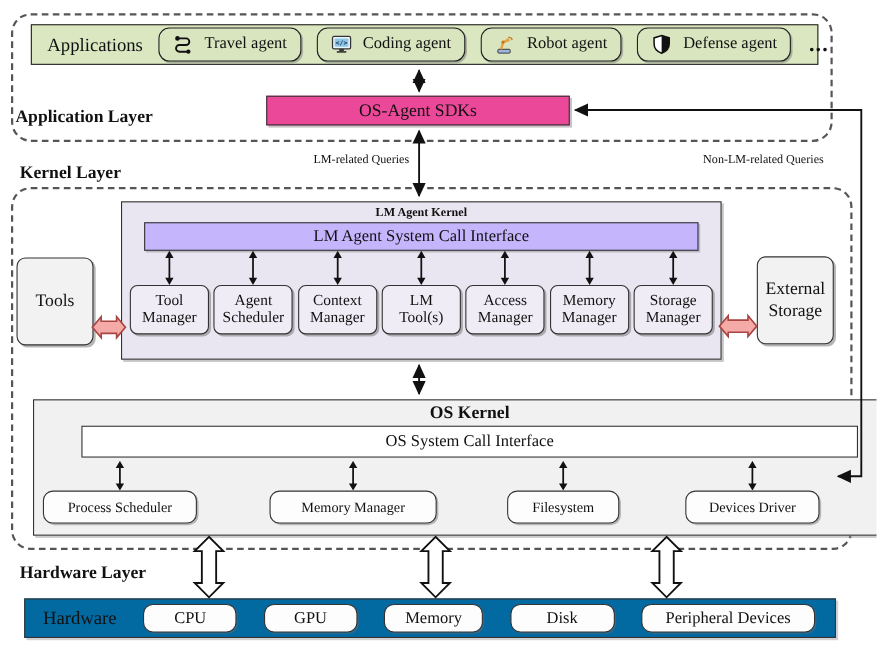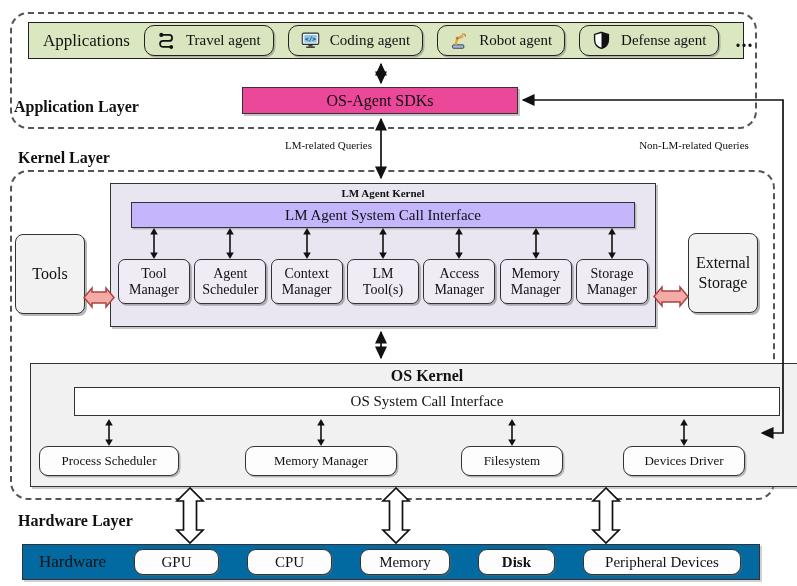--- a/index.html
+++ b/index.html
@@ -280,24 +280,24 @@
           <path d="M6 27 L2.2 20.5 H9.8 Z" fill="#111"></path>
         </svg>
       <div class="os-box">Devices Driver</div>
     </div>
   </div>
 
   <div class="abs layer-label" style="left:18px;top:512px;">Hardware Layer</div>
 
   <div class="abs hw-bar">
     <div class="hw-title">Hardware</div>
+    <div class="hw-box" style="width:85px;">CPU</div>
     <div class="hw-box" style="width:85px;">GPU</div>
-    <div class="hw-box" style="width:85px;">CPU</div>
     <div class="hw-box" style="width:90px;">Memory</div>
-    <div class="hw-box" style="width:77px;font-weight:bold;">Disk</div>
+    <div class="hw-box" style="width:95px;">Disk</div>
     <div class="hw-box" style="width:158px;">Peripheral Devices</div>
   </div>
 
   <svg class="overlay">
     <defs>
       <marker id="arr" viewBox="0 0 10 10" refX="8.5" refY="5" markerWidth="8" markerHeight="8" orient="auto-start-reverse">
         <path d="M0 0.6 L9.5 5 L0 9.4 Z" fill="#111"></path>
       </marker>
     </defs>
 

